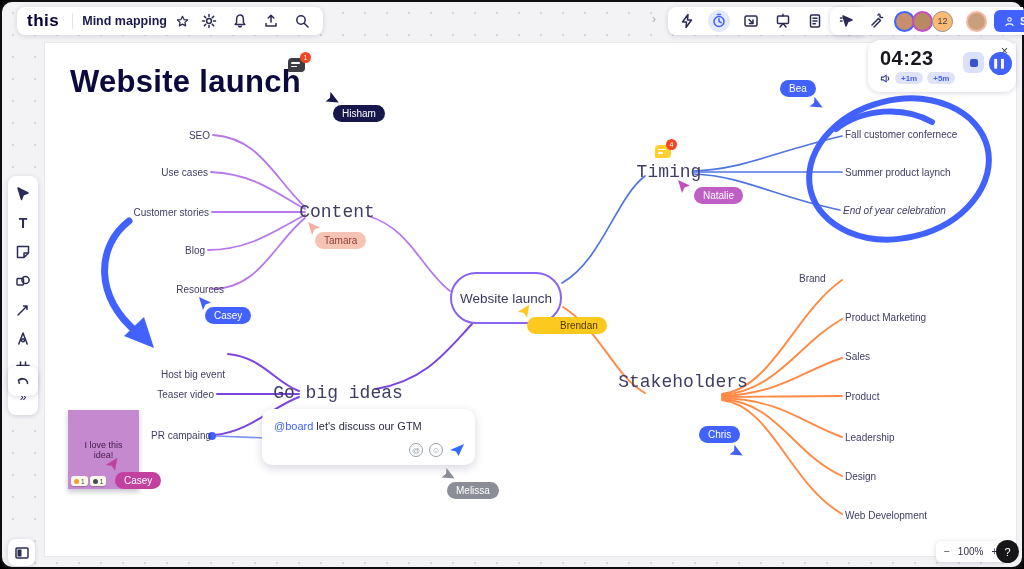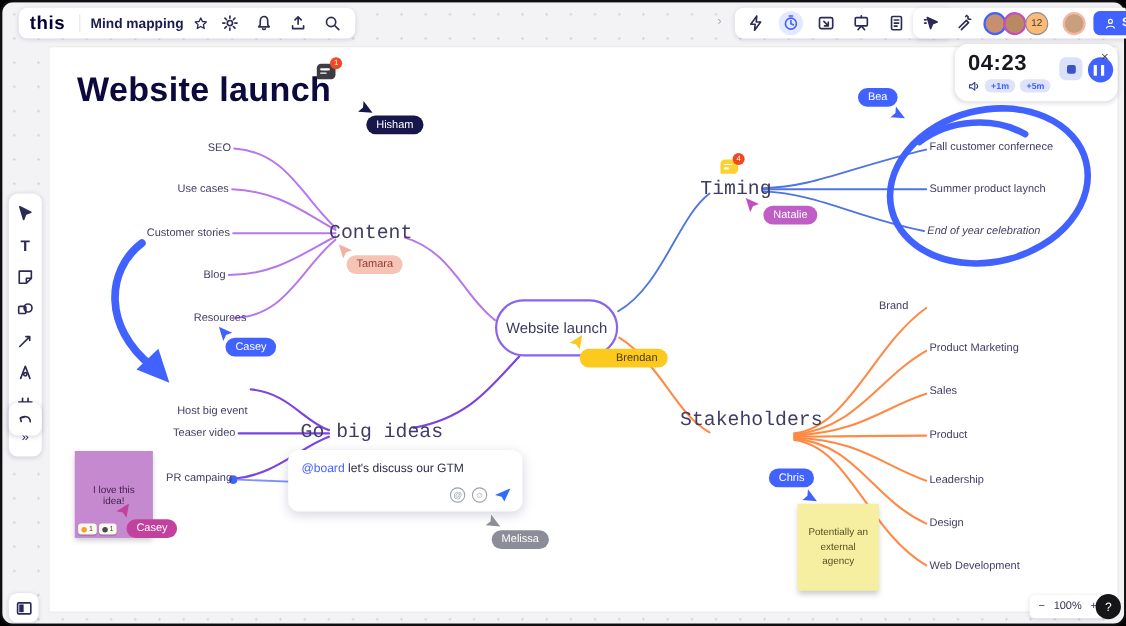--- a/index.html
+++ b/index.html
@@ -196,23 +196,20 @@
         <div class="react-chip">
             <span class="dot" style="background:#f59e2d;"></span>
             <span>1</span>
           </div>
         <div class="react-chip">
             <span class="dot" style="background:#4a4a52;"></span>
             <span>1</span>
           </div>
       </div>
     </div>
-    <div class="sticky sticky-yellow">
-      <span>Potentially an external agency</span>
-    </div>
 
     <div class="comment-box">
       <span class="mention">@board</span><span> let's discuss our GTM</span>
       <div class="cb-icons">
         <div class="round-ic">@</div>
         <div class="round-ic">☺</div>
         <svg class="cur-arrow" style="width:16px;height:16px;" viewBox="0 0 16 16">
             <path d="M1,8 L15,2 L9.5,14 L7,9.5 Z" fill="#2f6bff"></path>
           </svg>
       </div>

